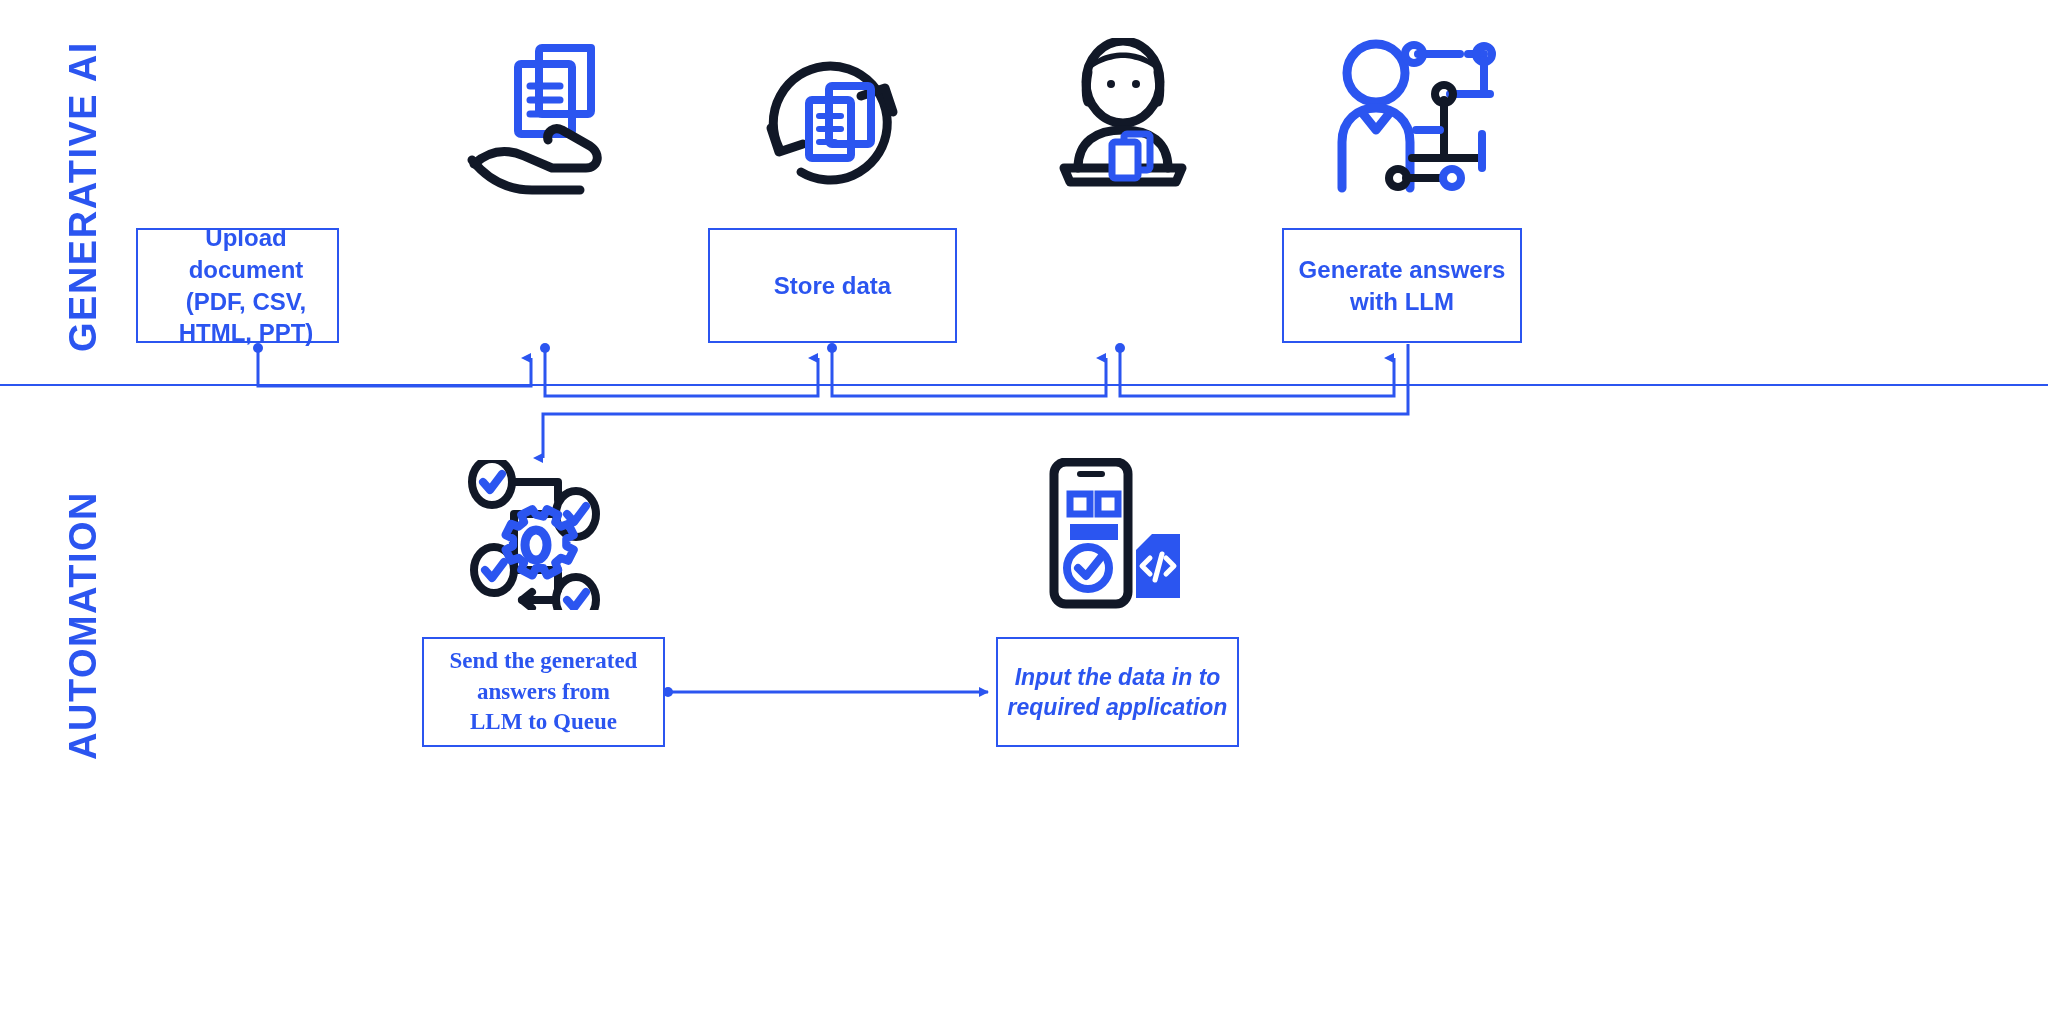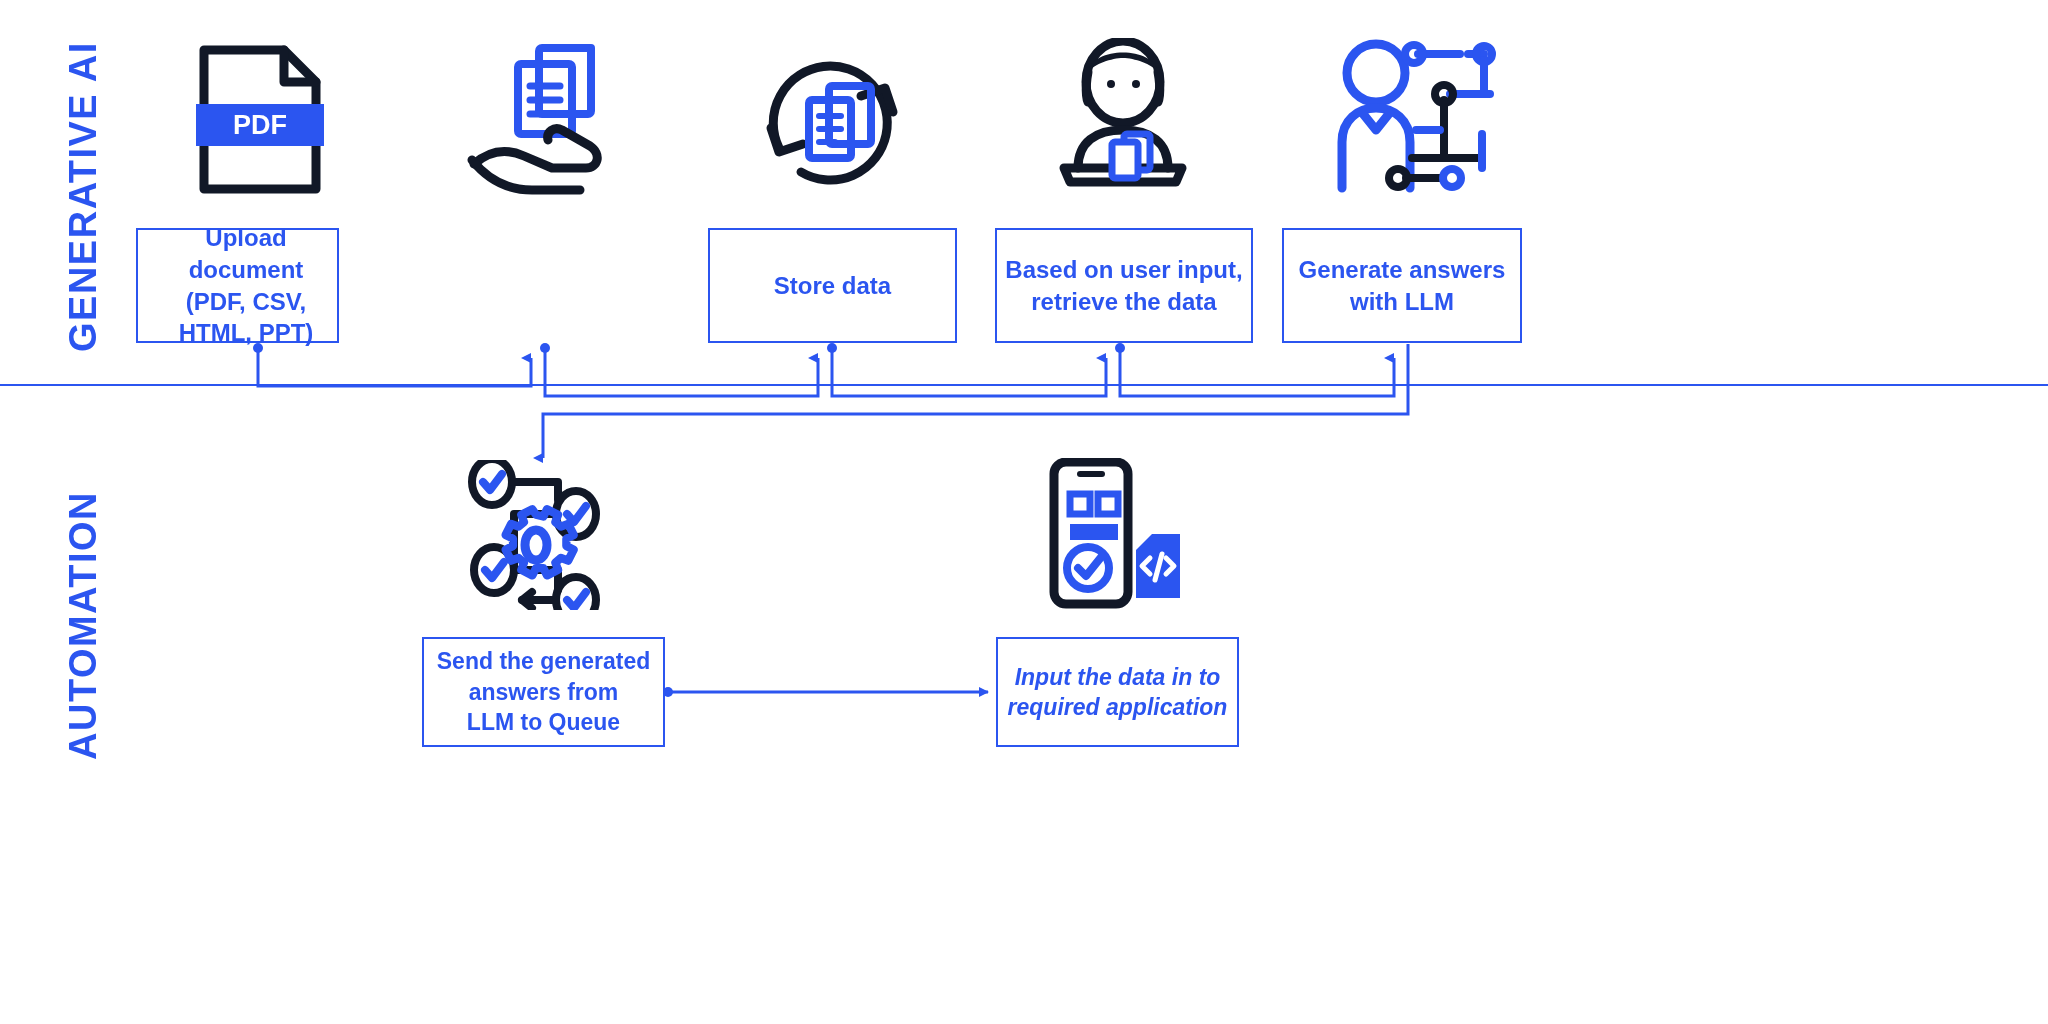--- a/index.html
+++ b/index.html
@@ -44,21 +44,21 @@
   #box-upload   { left:136px;  top:228px; width:203px;padding-left:17px; }
   #box-split    { left:423px;  top:228px; width:243px; }
   #box-store    { left:708px;  top:228px; width:249px; }
   #box-retrieve { left:995px;  top:228px; width:255px; }
   #box-generate { left:1280px; top:228px; width:248px; }
   
   #box-retrieve { width:258px; }
   #box-generate { left:1282px; width:240px; }
 
   
-  #box-queue { left:422px;  top:637px; width:243px; height:110px; }
+  #box-queue { left:422px;  top:637px; width:243px; height:110px;font-family:Liberation Serif, serif; }
   #box-input { left:996px;  top:637px; width:243px; height:110px;font-style:italic; }
 
   
   .icon{position:absolute;}
   #icon-pdf       { left:196px;  top:42px;  width:128px; height:155px;}
   #icon-hand      { left:466px;  top:42px;  width:160px; height:155px;}
   #icon-store     { left:757px;  top:42px;  width:150px; height:155px;}
   #icon-user      { left:1048px; top:38px;  width:150px; height:160px;}
   #icon-llm       { left:1332px; top:38px;  width:168px; height:158px;}
   #icon-workflow  { left:466px;  top:460px; width:160px; height:150px;}
@@ -73,28 +73,20 @@
 <body>
 
 <div class="stage">
 
   <div class="divider"></div>
 
   <div class="vlabel" id="vlabel-genai">GENERATIVE AI</div>
 
   <div class="vlabel" id="vlabel-automation">AUTOMATION</div>
 
-  <div class="icon" id="icon-pdf">
-    <svg viewBox="0 0 128 155" width="128" height="155">
-      <path d="M8 8 H88 L120 40 V147 H8 Z" fill="none" stroke="#111827" stroke-width="9" stroke-linejoin="round"></path>
-      <path d="M88 8 V40 H120" fill="none" stroke="#111827" stroke-width="9" stroke-linejoin="round" stroke-linecap="round"></path>
-      <rect x="-6" y="62" width="140" height="42" fill="#2B55F0"></rect>
-      <text x="64" y="92" text-anchor="middle" font-family="Liberation Sans, sans-serif" font-size="27" font-weight="bold" fill="#ffffff">PDF</text>
-    </svg>
-  </div>
 
   <div class="icon" id="icon-hand">
     <svg viewBox="0 0 160 155" width="160" height="155">
 
       <rect x="73" y="6" width="52" height="66" rx="3" fill="none" stroke="#2B55F0" stroke-width="8"></rect>
       <path d="M110 6 h15 v15" fill="none" stroke="#2B55F0" stroke-width="8" stroke-linejoin="round"></path>
 
       <rect x="52" y="22" width="54" height="70" rx="3" fill="none" stroke="#2B55F0" stroke-width="8"></rect>
       <line x1="64" y1="44" x2="94" y2="44" stroke="#2B55F0" stroke-width="7" stroke-linecap="round"></line>
       <line x1="64" y1="58" x2="94" y2="58" stroke="#2B55F0" stroke-width="7" stroke-linecap="round"></line>
@@ -222,22 +214,20 @@
     </svg>
   </div>
 
   <div class="pbox top" id="box-upload">Upload document
 (PDF, CSV,
 HTML, PPT)</div>
 
 
   <div class="pbox top" id="box-store">Store data</div>
 
-  <div class="pbox top" id="box-retrieve">Based on user input,
-retrieve the data</div>
 
   <div class="pbox top" id="box-generate">Generate answers
 with LLM</div>
 
   <div class="pbox bot" id="box-queue">Send the generated
 answers from
 LLM to Queue</div>
 
   <div class="pbox bot" id="box-input">Input the data in to
 required application</div>

